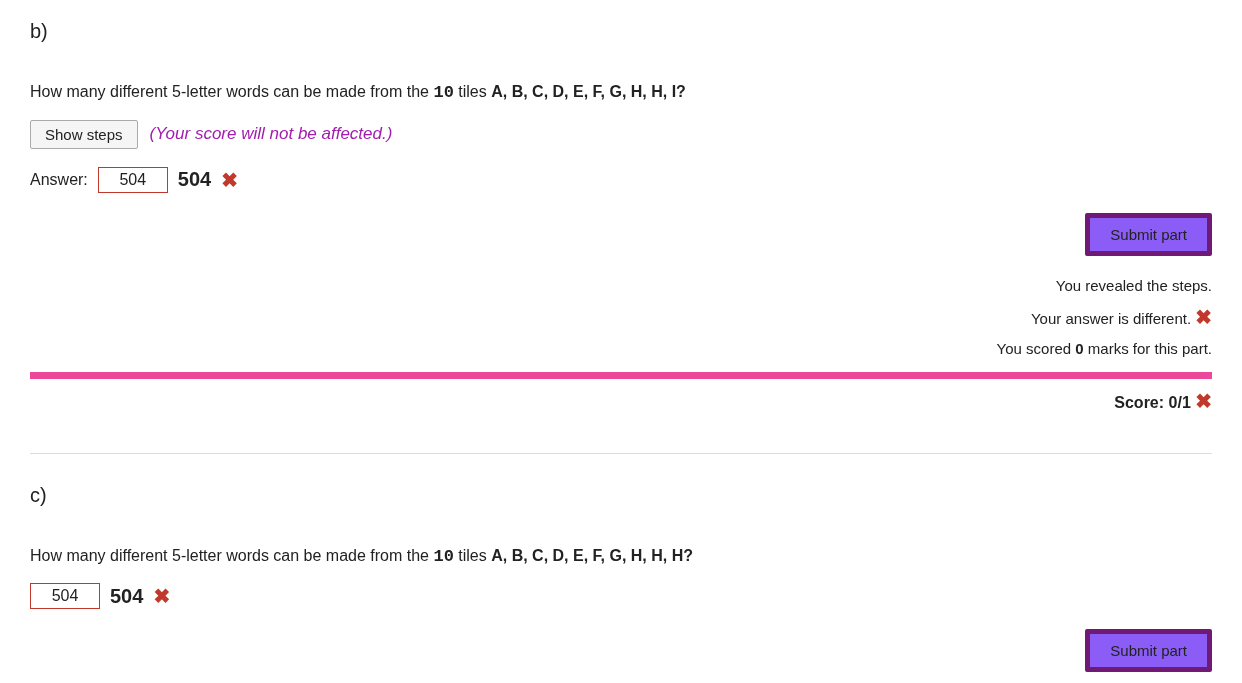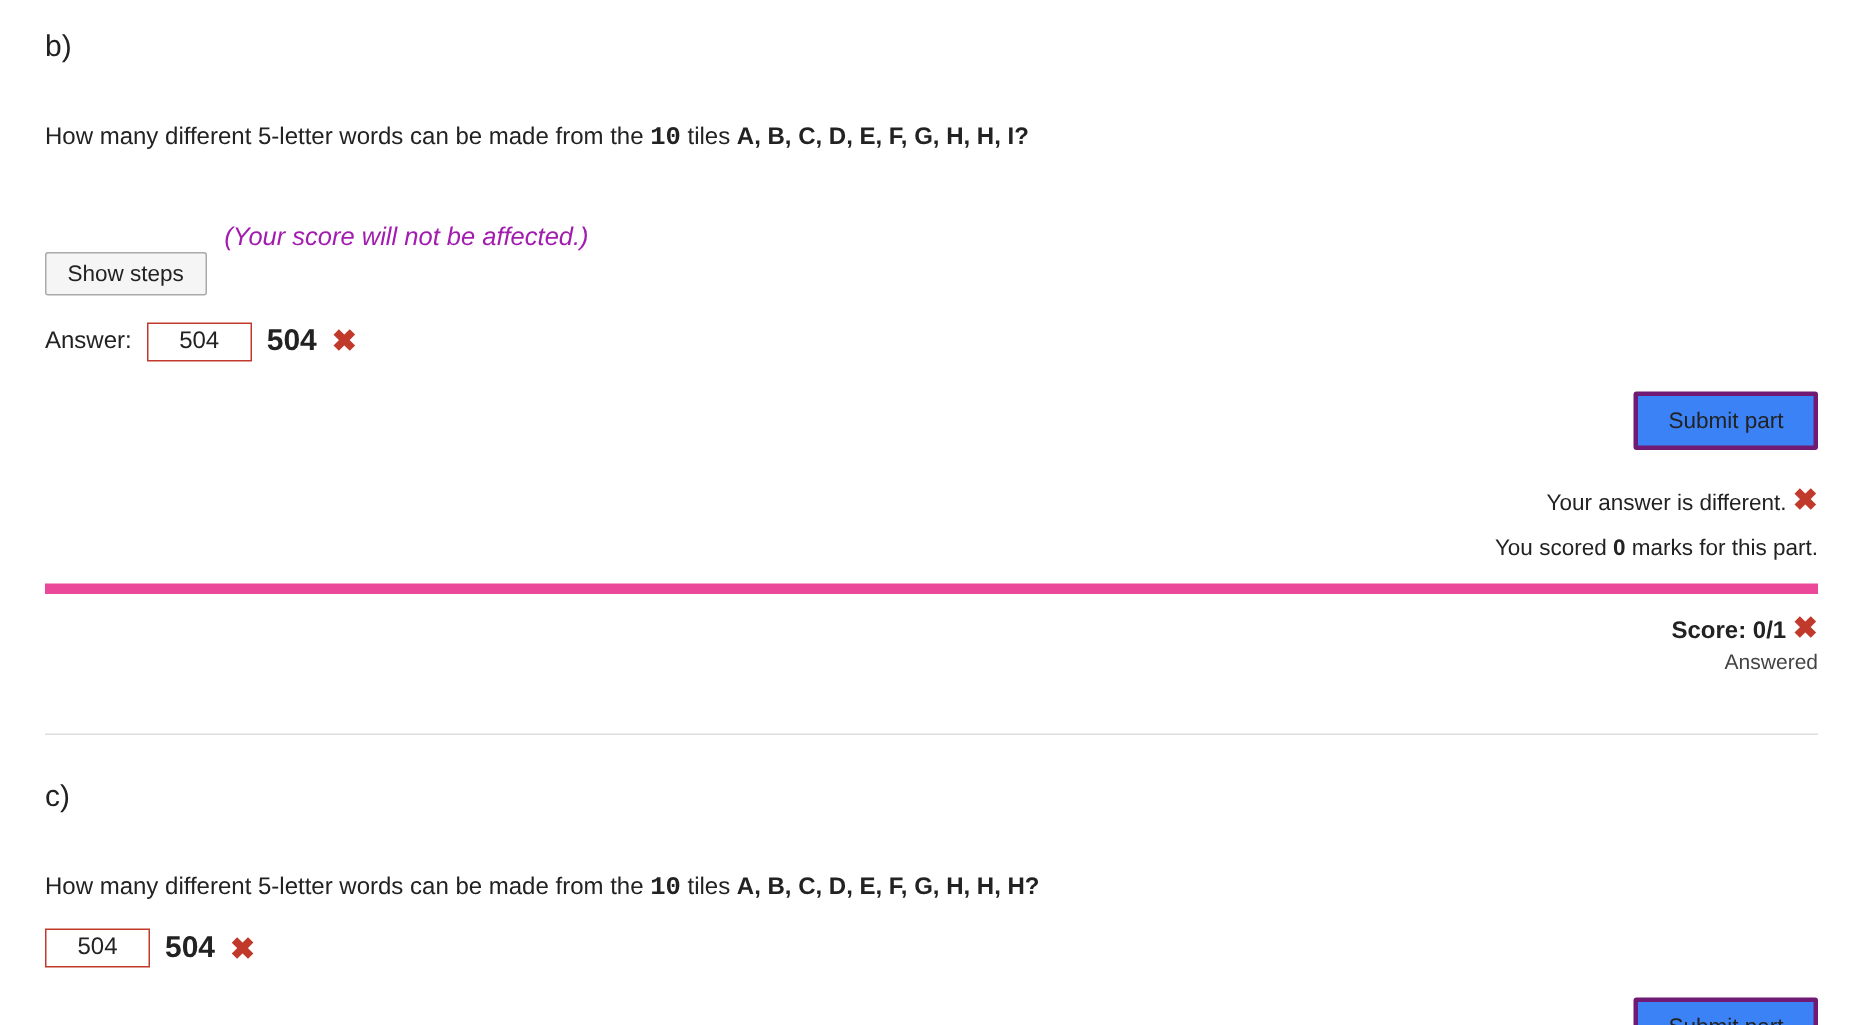--- a/index.html
+++ b/index.html
@@ -47,21 +47,20 @@
     }
 
     .btn-show-steps {
       border: 1px solid #aaa;
       background: #f5f5f5;
       padding: 5px 14px;
       font-size: 15px;
       cursor: pointer;
       color: #222;
       border-radius: 2px;
-      margin-top: 48px;
     }
 
     .score-note {
       font-style: italic;
       color: #a21caf;
       font-size: 17px;
     }
 
     .answer-row {
       display: flex;
@@ -96,22 +95,22 @@
       font-weight: bold;
     }
 
     .submit-row {
       display: flex;
       justify-content: flex-end;
       margin-bottom: 16px;
     }
 
     .btn-submit {
-      border: 3px solid #701a75;
-      background: #3b82f6;
+      border: 5px solid #701a75;
+      background: #8b5cf6;
       padding: 8px 20px;
       font-size: 15px;
       cursor: pointer;
       color: #222;
       border-radius: 2px;
     }
 
     .feedback-block {
       text-align: right;
       margin-top: 8px;
@@ -172,32 +171,32 @@
     <input class="answer-input" type="text" value="504" style="">
     <span class="answer-shown">504</span>
     <span class="cross-icon">✖</span>
   </div>
 
   <div class="submit-row">
     <button class="btn-submit">Submit part</button>
   </div>
 
   <div class="feedback-block">
+    <div class="feedback-line">You revealed the steps.</div>
     <div class="feedback-line">
       <span>Your answer is different.</span>
       <span class="cross-icon">✖</span>
     </div>
     <div class="feedback-line">
       <span>You scored </span><strong><span>0</span></strong><span> marks for this part.</span>
     </div>
     <div class="score-line">
       <span>Score: </span><span>0/1</span>
       <span class="cross-icon">✖</span>
     </div>
-    <div class="answered-line">Answered</div>
   </div>
 </div>
 
 <hr class="divider">
 
 <div class="section">
   <div class="part-label">c)</div>
 
   <div class="question-text">
     <span>How many different 5-letter words can be made from the </span><span class="tile-count">10</span><span> tiles </span><strong><span>A, B, C, D, E, F, G, H, H, H?</span></strong>

